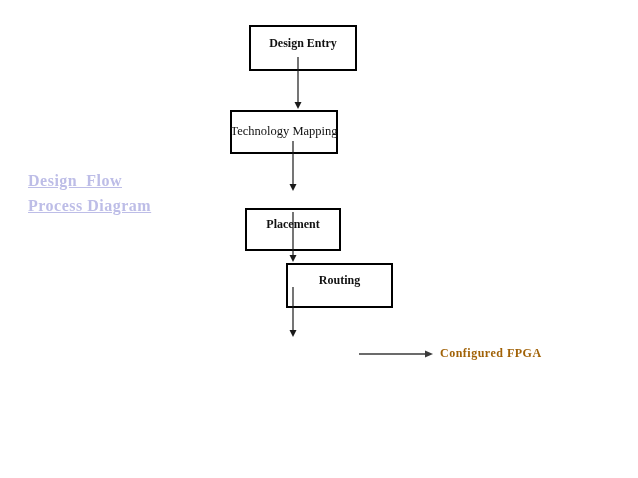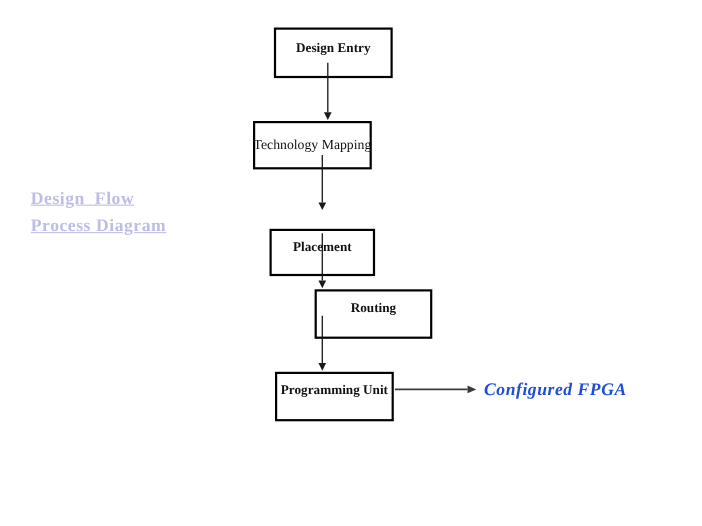--- a/index.html
+++ b/index.html
@@ -52,26 +52,25 @@
     position: absolute;
     left: 0; top: 0;
     width: 638px; height: 478px;
     pointer-events: none;
   }
 
   .output-label {
     position: absolute;
     left: 440px;
     top: 346px;
-    font-size: 16px;
+    font-size: 12px;
     font-weight: bold;
-    color: #1d4ed8;
+    color: #a16207;
     letter-spacing: 0.5px;
     white-space: nowrap;
-    font-style: italic;
   }
 </style>
 </head>
 <body>
 
 <div class="canvas">
 
   <div class="slide-title">Design  Flow
 Process Diagram</div>
 
@@ -84,23 +83,20 @@
   </div>
 
   <div class="flow-node bold node-placement">
     <span>Placement</span>
   </div>
 
   <div class="flow-node bold node-routing">
     <span>Routing</span>
   </div>
 
-  <div class="flow-node bold node-programming-unit">
-    <span>Programming Unit</span>
-  </div>
 
   <svg class="connector-layer" width="638" height="478" viewBox="0 0 638 478" xmlns="http://www.w3.org/2000/svg">
 
     <g>
       <line x1="298" y1="57" x2="298" y2="102" stroke="#1a1a1a" stroke-width="1.2"></line>
       <polygon points="294.5,102 301.5,102 298,109" fill="#1a1a1a"></polygon>
     </g>
 
     <g>
       <line x1="293" y1="141" x2="293" y2="184" stroke="#1a1a1a" stroke-width="1.2"></line>

